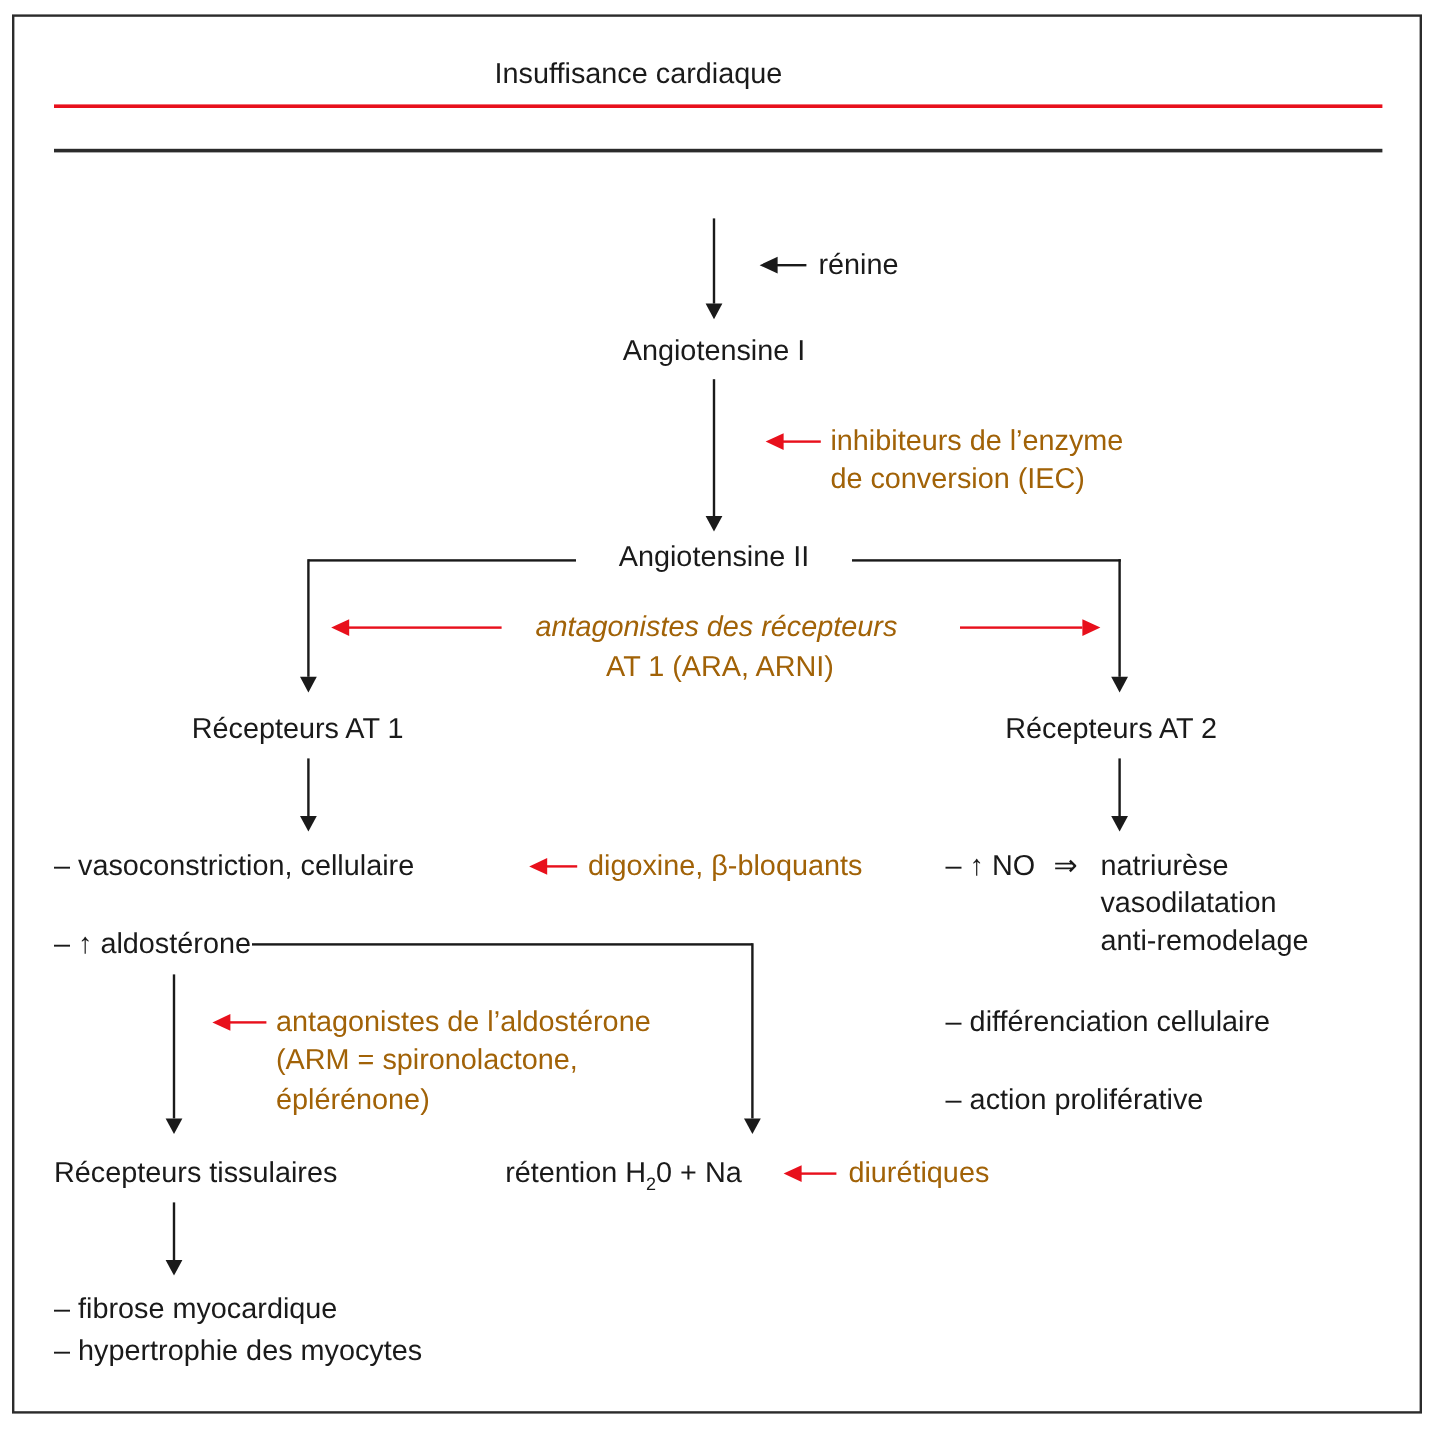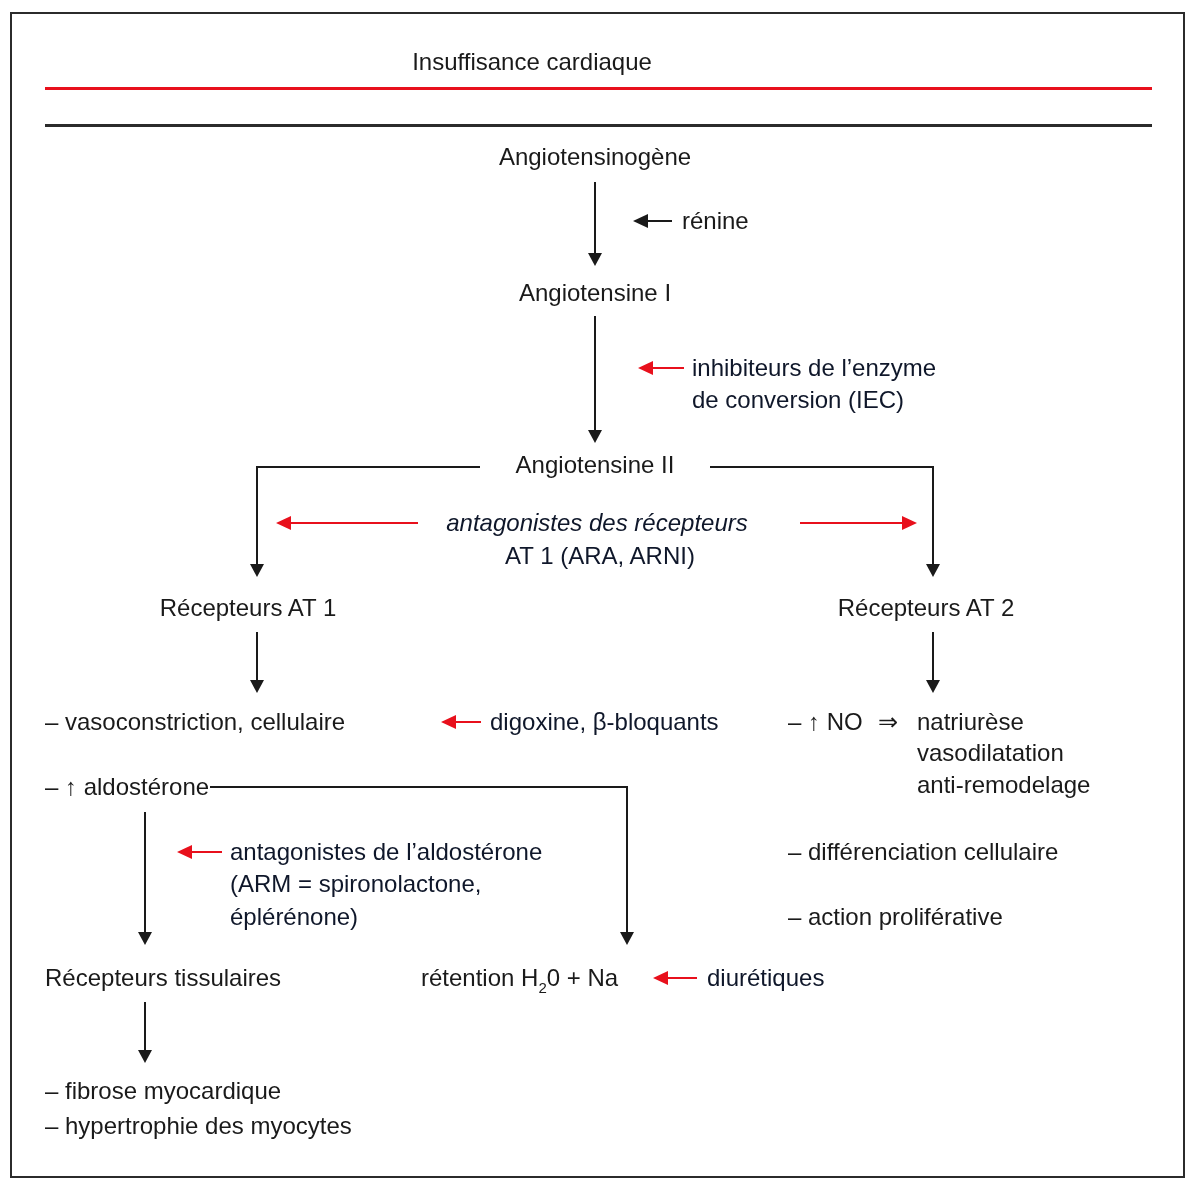--- a/index.html
+++ b/index.html
@@ -4,21 +4,21 @@
 <style>
   html,body{margin:0;padding:0;background:#ffffff;}
   .canvas{
     position:relative;width:1200px;height:1191px;background:#ffffff;
     font-family:"Liberation Sans","DejaVu Sans",sans-serif;
     color:#1a1a1a;overflow:hidden;
   }
   .frame{position:absolute;left:10px;top:12px;width:1171px;height:1162px;border:2px solid #2b2b2b;}
   .label{position:absolute;font-size:24px;line-height:28px;white-space:nowrap;}
   .center{text-align:center;}
-  .red-text{color:#0f172a;}
+  .red-text{color:#a16207;}
   .rule{position:absolute;left:45px;width:1107px;height:3px;}
   .rule-red{background:#e8101c;}
   .rule-black{background:#2b2b2b;}
   .vline{position:absolute;width:2px;background:#1a1a1a;}
   .hline{position:absolute;height:2px;background:#1a1a1a;}
   .hline.red-line{background:#e8101c;}
   .head-down{position:absolute;width:0;height:0;border-left:7px solid transparent;border-right:7px solid transparent;border-top:13px solid #1a1a1a;}
   .head-left{position:absolute;width:0;height:0;border-top:7px solid transparent;border-bottom:7px solid transparent;border-right:15px solid #1a1a1a;}
   .head-right{position:absolute;width:0;height:0;border-top:7px solid transparent;border-bottom:7px solid transparent;border-left:15px solid #1a1a1a;}
   .head-left.red-head{border-right-color:#e8101c;}
@@ -29,21 +29,20 @@
 <body>
 
 <div class="canvas">
 
   <div class="frame"></div>
 
   <div class="label center" style="left:16px;top:48px;width:1032px;">Insuffisance cardiaque</div>
   <div class="rule rule-red" style="top:87px;"></div>
   <div class="rule rule-black" style="top:124px;"></div>
 
-  <div class="label center" style="left:395px;top:143px;width:400px;">Angiotensinogène</div>
 
   <div>
     <div class="vline" style="left:594px;top:182px;height:71px;"></div>
     <div class="head-down" style="left:588px;top:253px;"></div>
   </div>
 
   <div>
     <div class="head-left" style="left:633px;top:214px;"></div>
     <div class="hline" style="left:646px;top:220px;width:26px;"></div>
   </div>

